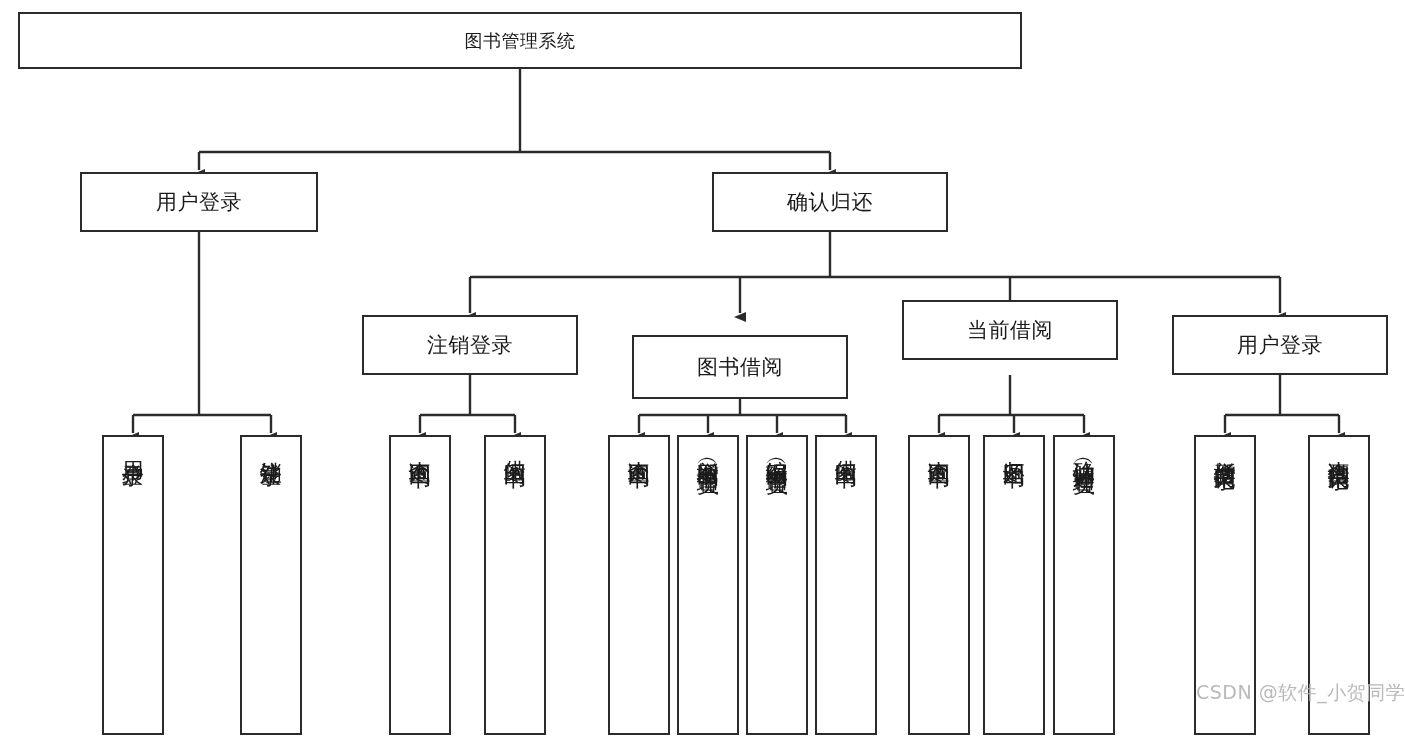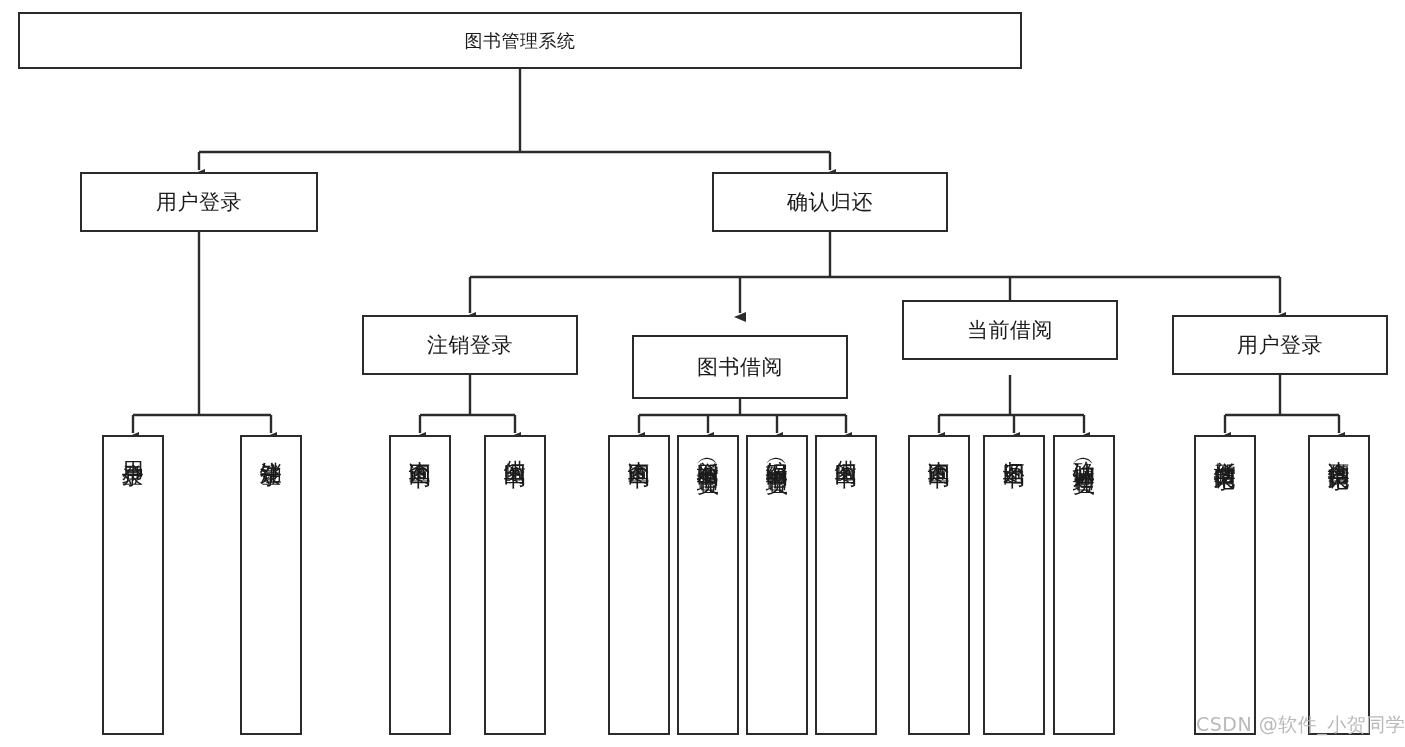--- a/index.html
+++ b/index.html
@@ -173,14 +173,14 @@
         <span class="node-label" style="color: rgb(27, 27, 27);">确认归还（管理员）</span>
       </div>
       <div class="node vertical" style="left: 1194px; top: 435px; width: 62px; height: 300px; border-color: rgb(43, 43, 43); background: rgb(255, 255, 255);">
         <span class="node-label" style="color: rgb(27, 27, 27);">新增借阅记录</span>
       </div>
       <div class="node vertical" style="left: 1308px; top: 435px; width: 62px; height: 300px; border-color: rgb(43, 43, 43); background: rgb(255, 255, 255);">
         <span class="node-label" style="color: rgb(27, 27, 27);">查询借阅记录</span>
       </div>
     </div>
 
-  <div class="watermark" style="left: 1196px; top: 712px; color: rgb(185, 185, 185);">CSDN @软件_小贺同学</div>
+  <div class="watermark" style="left: 1196px; top: 680px; color: rgb(185, 185, 185);">CSDN @软件_小贺同学</div>
 </div>
 
 </body></html>

